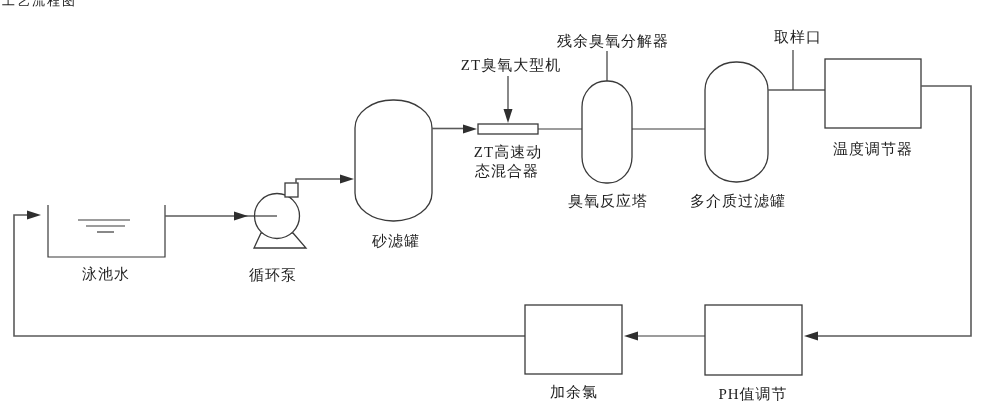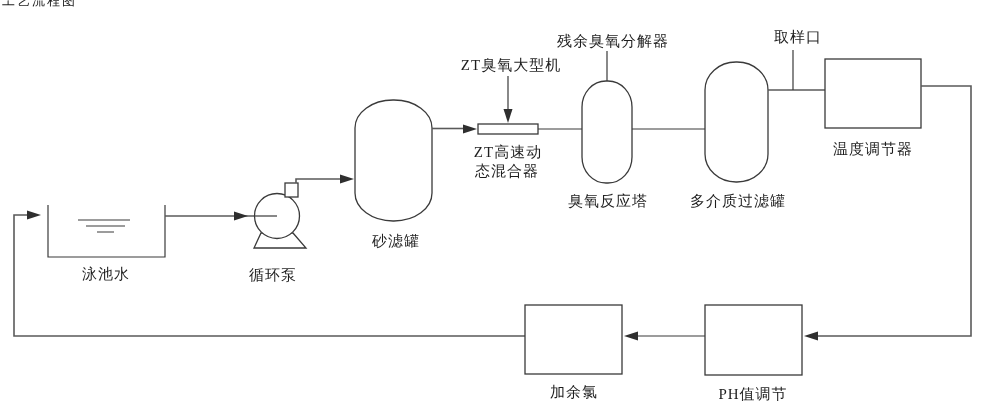--- a/index.html
+++ b/index.html
@@ -7,21 +7,20 @@
     padding: 0;
     background: #ffffff;
     font-family: "Liberation Serif", "DejaVu Serif", serif;
   }
   .canvas {
     position: relative;
     width: 989px;
     height: 413px;
     background: #ffffff;
     overflow: hidden;
-    border-radius: 10px;
   }
   .title-fragment {
     position: absolute;
     left: 2px;
     top: -8px;
     font-size: 13px;
     color: #222;
     letter-spacing: 2px;
     white-space: nowrap;
   }

